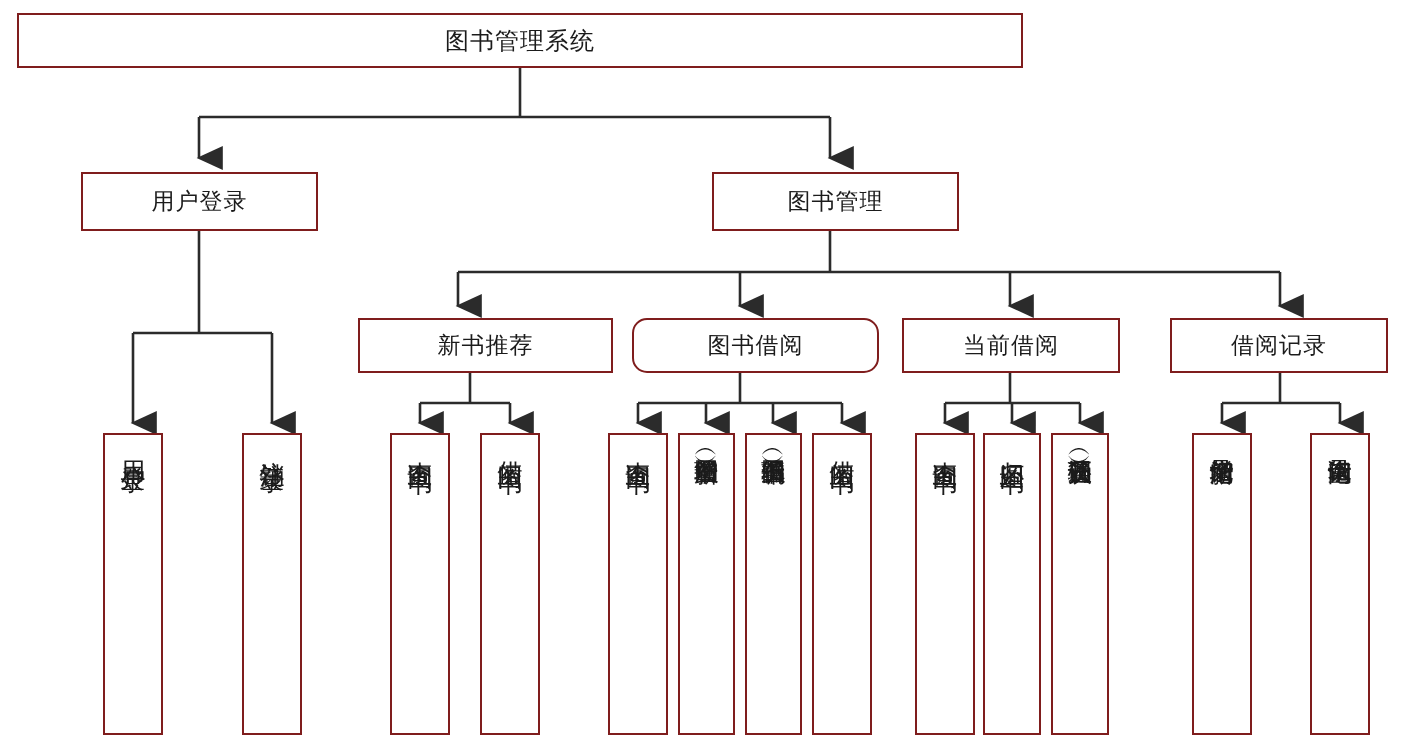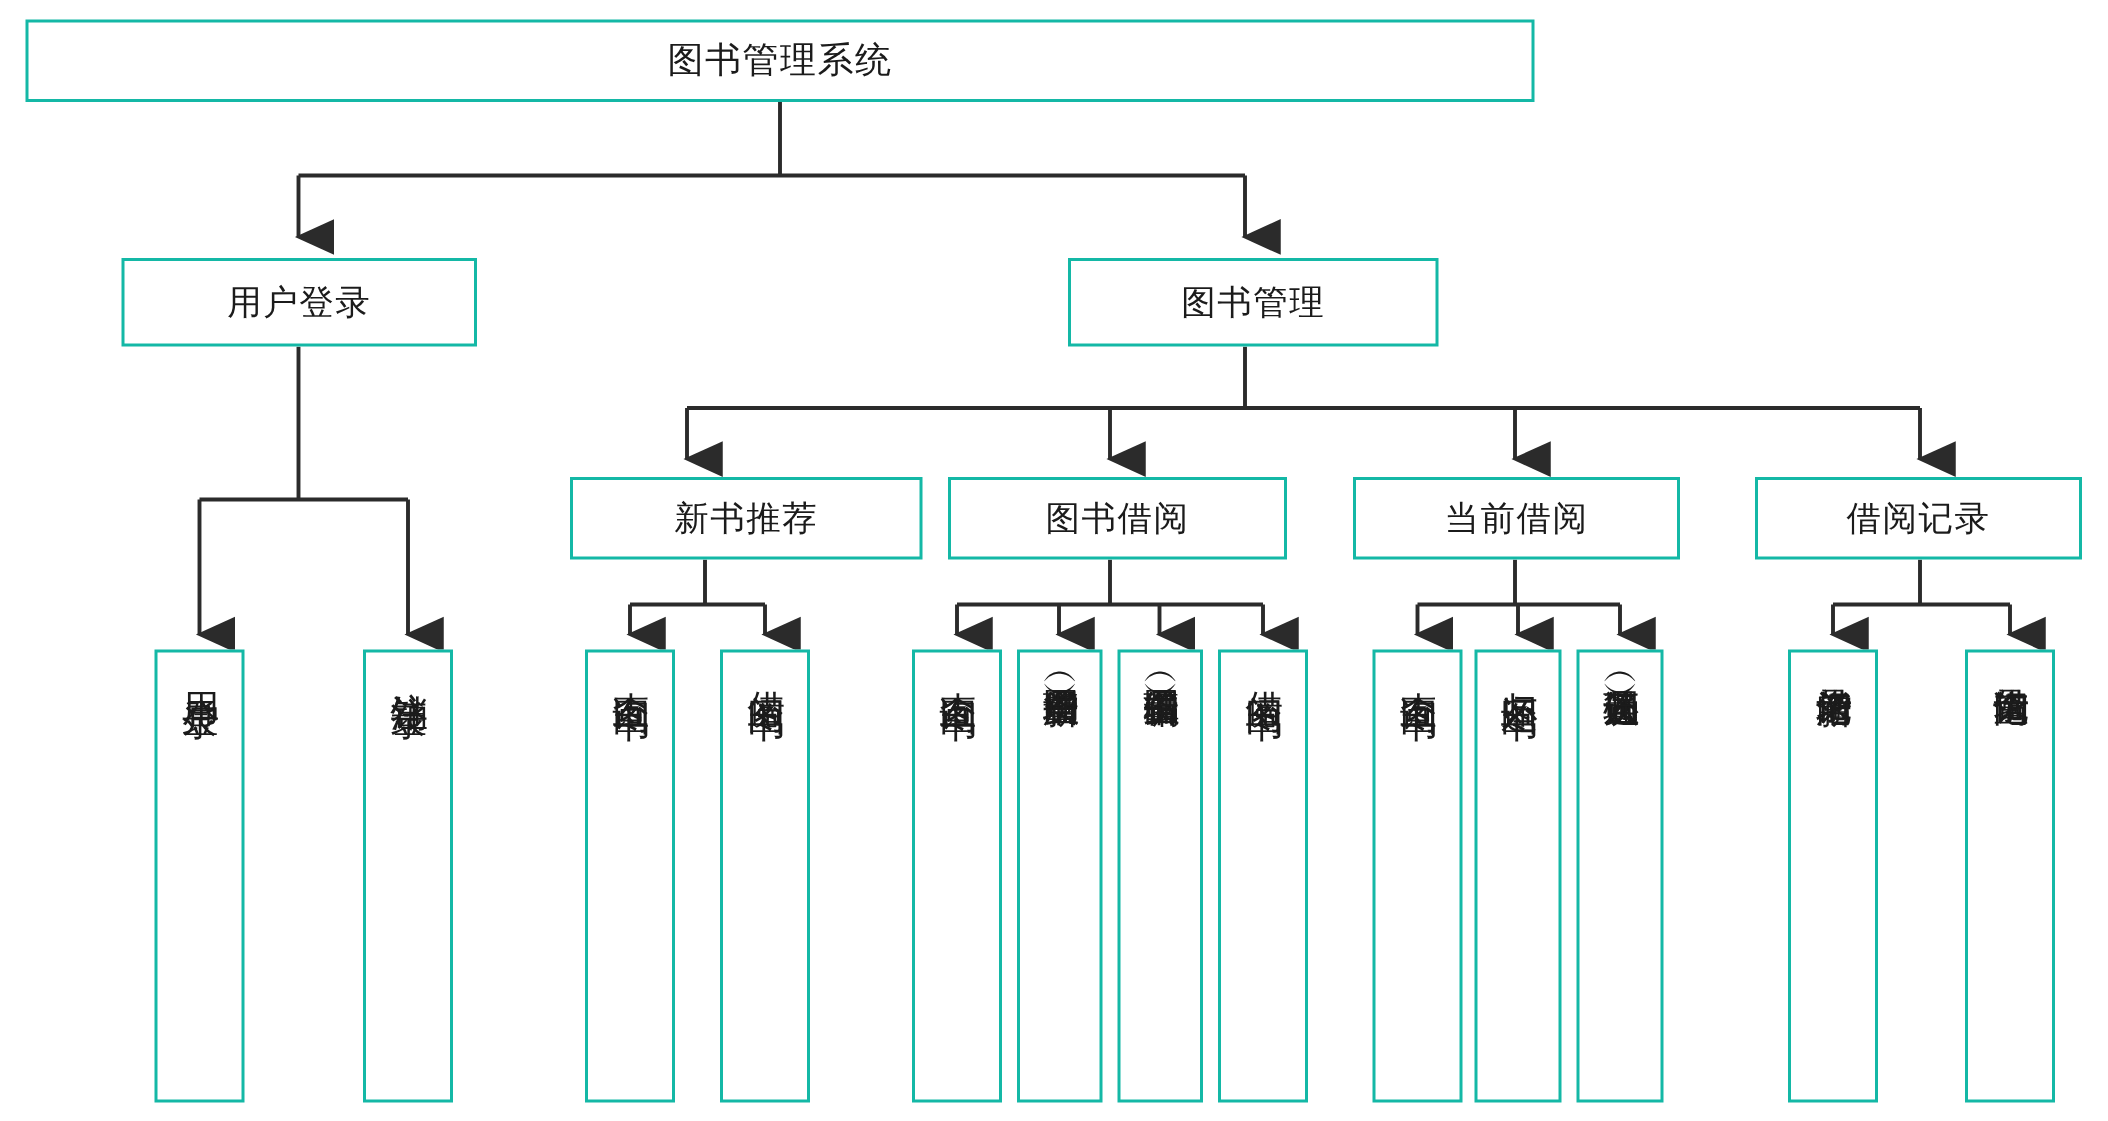--- a/index.html
+++ b/index.html
@@ -22,21 +22,21 @@
     left: 0;
     top: 0;
     width: 1405px;
     height: 747px;
     pointer-events: none;
   }
   .node {
     position: absolute;
     box-sizing: border-box;
     background: #ffffff;
-    border: 2px solid #14b8a6;
+    border: 2px solid #7f1d1d;
     display: flex;
     align-items: center;
     justify-content: center;
     overflow: hidden;
   }
   .node .label {
     color: #1b1b1b;
     letter-spacing: 1px;
     line-height: 1.15;
     white-space: nowrap;
@@ -133,25 +133,25 @@
   </div>
 
   <div class="node horiz" style="left:81px; top:172px; width:237px; height:59px;">
     <span class="label">用户登录</span>
   </div>
 
   <div class="node horiz" style="left:712px; top:172px; width:247px; height:59px;">
     <span class="label">图书管理</span>
   </div>
 
-  <div class="node horiz" style="left:380px; top:318px; width:235px; height:55px;">
+  <div class="node horiz" style="left:358px; top:318px; width:255px; height:55px;">
     <span class="label">新书推荐</span>
   </div>
 
-  <div class="node horiz" style="left:632px; top:318px; width:226px; height:55px;">
+  <div class="node horiz" style="left:632px; top:318px; width:247px; height:55px;border-radius:15px;">
     <span class="label">图书借阅</span>
   </div>
 
   <div class="node horiz" style="left:902px; top:318px; width:218px; height:55px;">
     <span class="label">当前借阅</span>
   </div>
 
   <div class="node horiz" style="left:1170px; top:318px; width:218px; height:55px;">
     <span class="label">借阅记录</span>
   </div>

